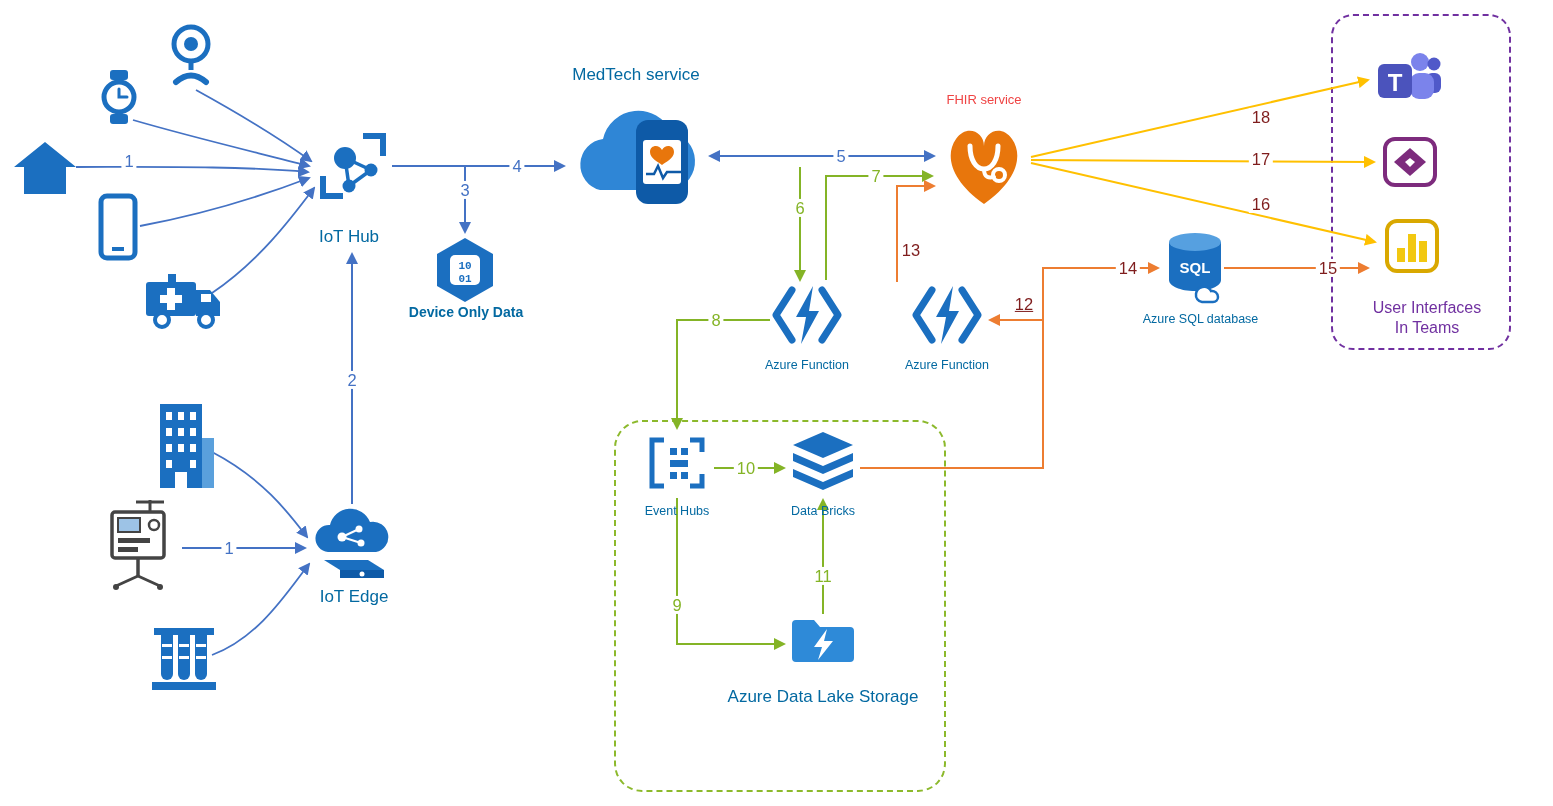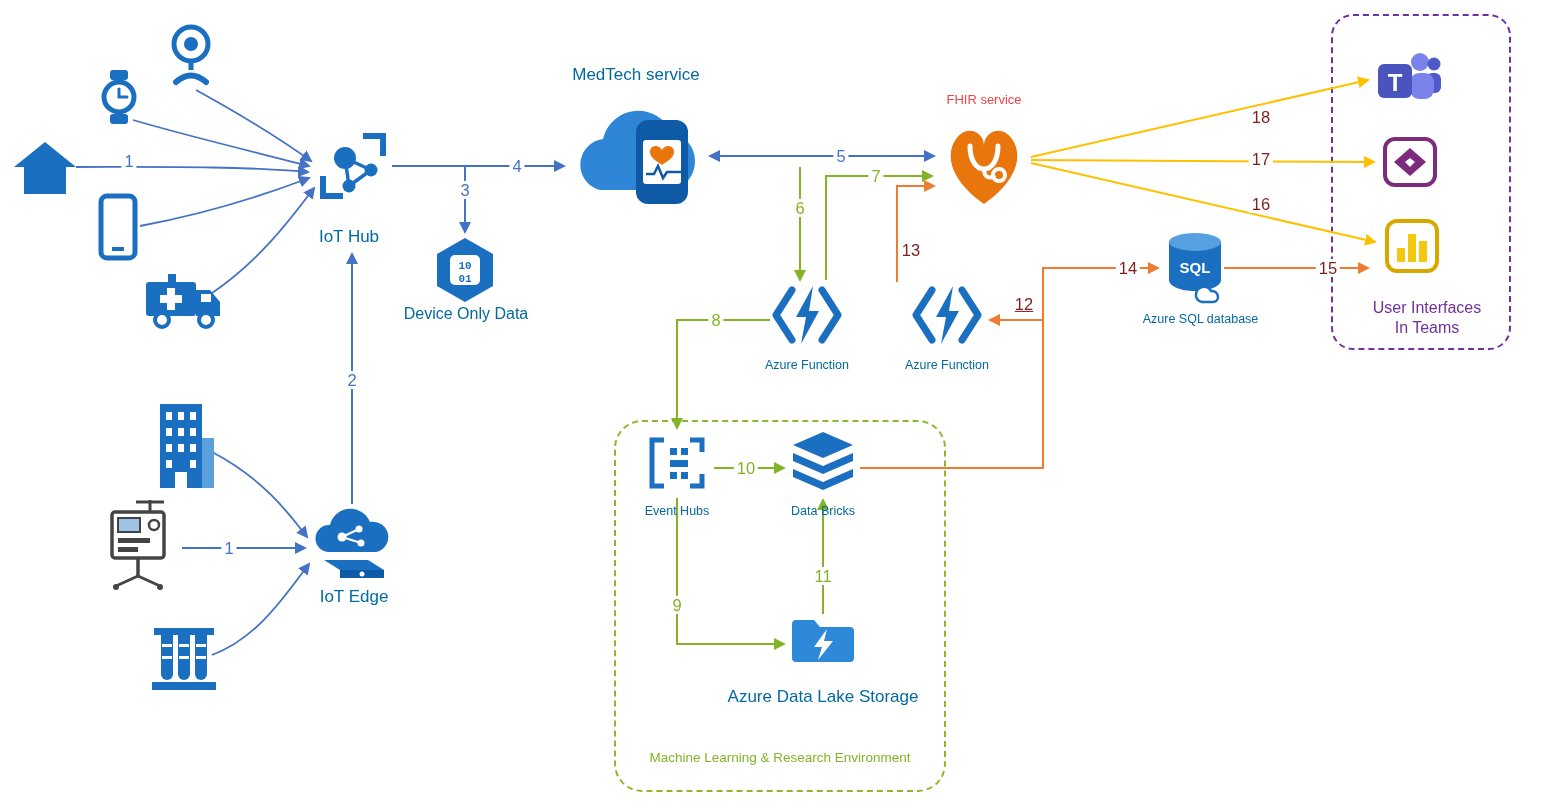--- a/index.html
+++ b/index.html
@@ -4,21 +4,21 @@
 <style>
   * { box-sizing: border-box; }
   html,body { margin:0; padding:0; background:#fff; }
   body { font-family:"Liberation Sans", sans-serif; }
   .canvas { position:relative; width:1553px; height:806px; background:#fff; overflow:hidden; }
   .layer { position:absolute; left:0; top:0; }
   .node { position:absolute; }
   .lbl { position:absolute; text-align:center; line-height:1.25; }
   .lbl-blue  { color:#0369a1; }
   .lbl-sm    { font-size:12.5px; }
-  .lbl-sm-b  { font-size:16px; font-weight:normal; }
+  .lbl-sm-b  { font-size:14px; font-weight:bold; }
   .lbl-lg    { font-size:17px; }
   .lbl-fhir  { color:#ef4444; font-size:13px; }
   .lbl-green { color:#84B426; font-size:13.5px; }
   .lbl-purple{ color:#7030A0; font-size:16px; }
   .num { position:absolute; transform:translate(-50%,-50%); background:#fff; padding:0 3px;
          font-size:16.5px; line-height:1.1; }
   .num-blue   { color:#4472C4; }
   .num-green  { color:#84B426; }
   .num-orange { color:#7f1d1d; }
   .group-box { position:absolute; border-style:dashed; background:transparent; }
@@ -267,21 +267,20 @@
   <div class="node" style="left:790px;top:616px;">
     <svg width="66" height="50" viewBox="0 0 66 50">
       <path d="M2 8 a4 4 0 0 1 4 -4 H24 l6 7 H60 a4 4 0 0 1 4 4 V42 a4 4 0 0 1 -4 4 H6 a4 4 0 0 1 -4 -4 Z" fill="#2E8AD8"></path>
       <path d="M37 13 L24 31 H32 L28 44 L43 25 H34 Z" fill="#fff"></path>
     </svg>
   </div>
   <div class="lbl lbl-blue lbl-lg" style="left:703px;top:686px;width:240px;">
     <div>Azure Data Lake Storage</div>
   </div>
 
-  <div class="lbl lbl-green" style="left:619px;top:750px;width:322px;">Machine Learning &amp; Research Environment</div>
 
   <div class="node" style="left:146px;top:404px;">
     <svg width="70" height="84" viewBox="0 0 70 84">
       <rect x="56" y="34" width="12" height="50" fill="#5AA0DC"></rect>
       <rect x="14" y="0" width="42" height="84" fill="#1B6FC0"></rect>
       <rect x="20" y="8" width="6" height="8" fill="#fff"></rect>
         <rect x="32" y="8" width="6" height="8" fill="#fff"></rect>
         <rect x="44" y="8" width="6" height="8" fill="#fff"></rect>
       <rect x="20" y="24" width="6" height="8" fill="#fff"></rect>
         <rect x="32" y="24" width="6" height="8" fill="#fff"></rect>

